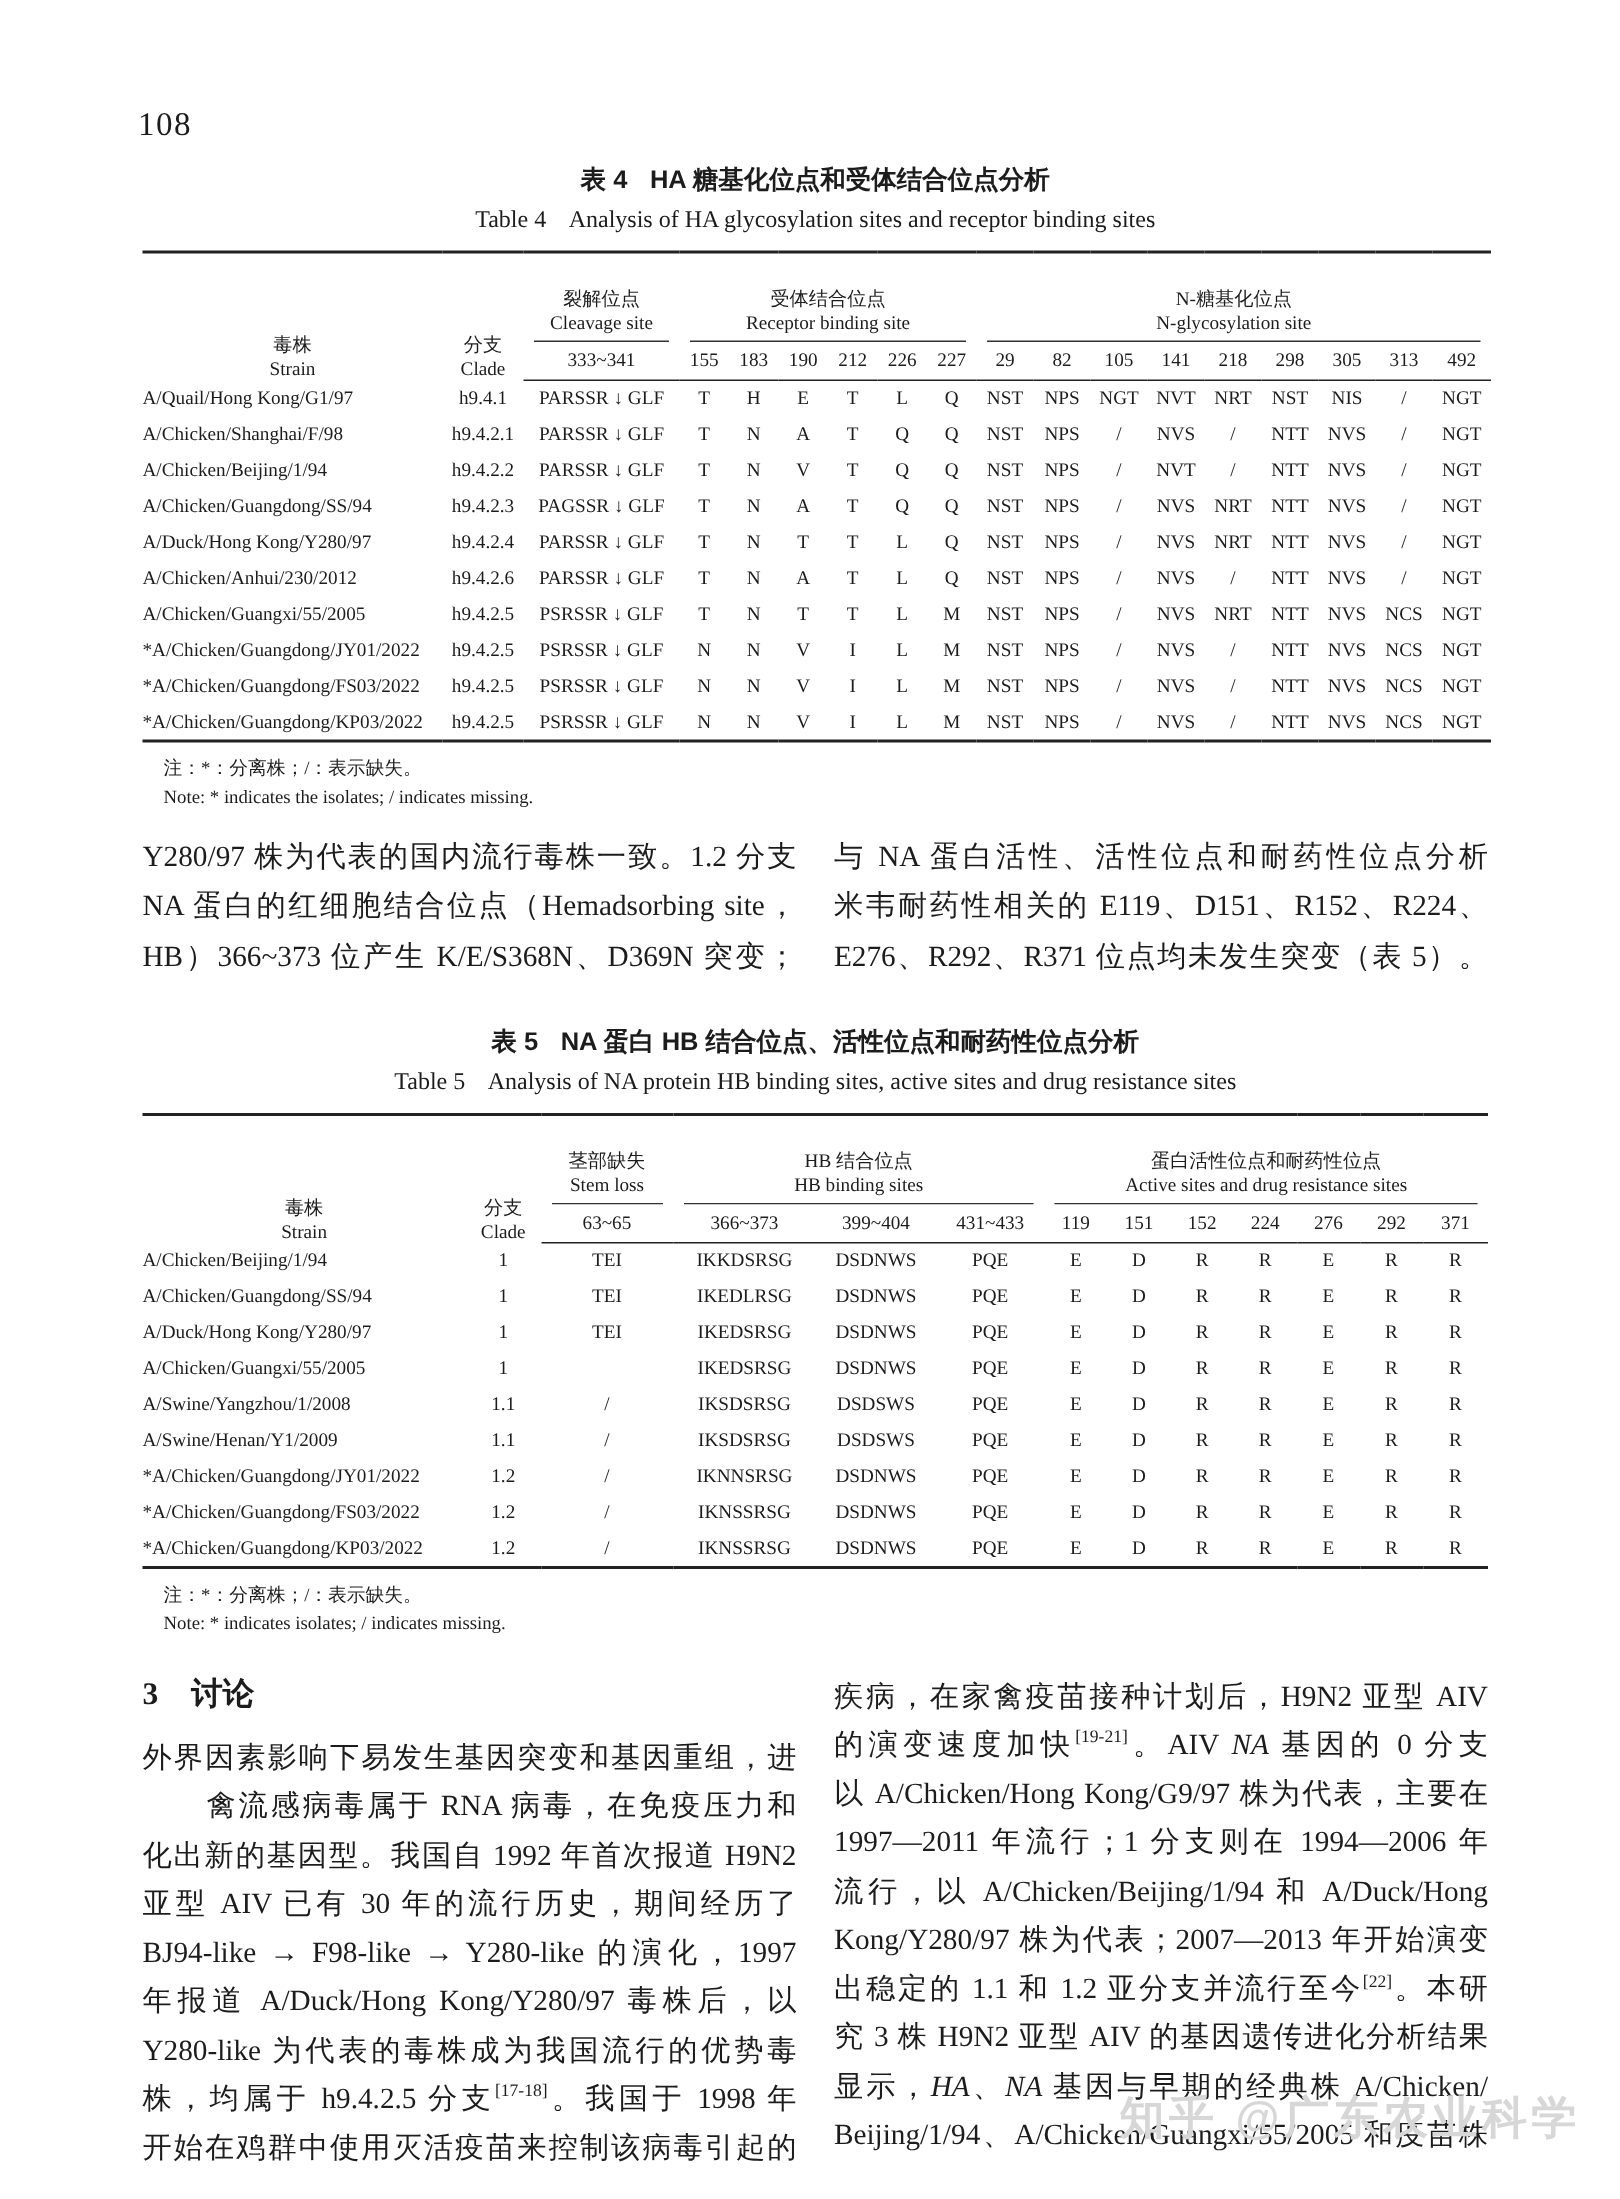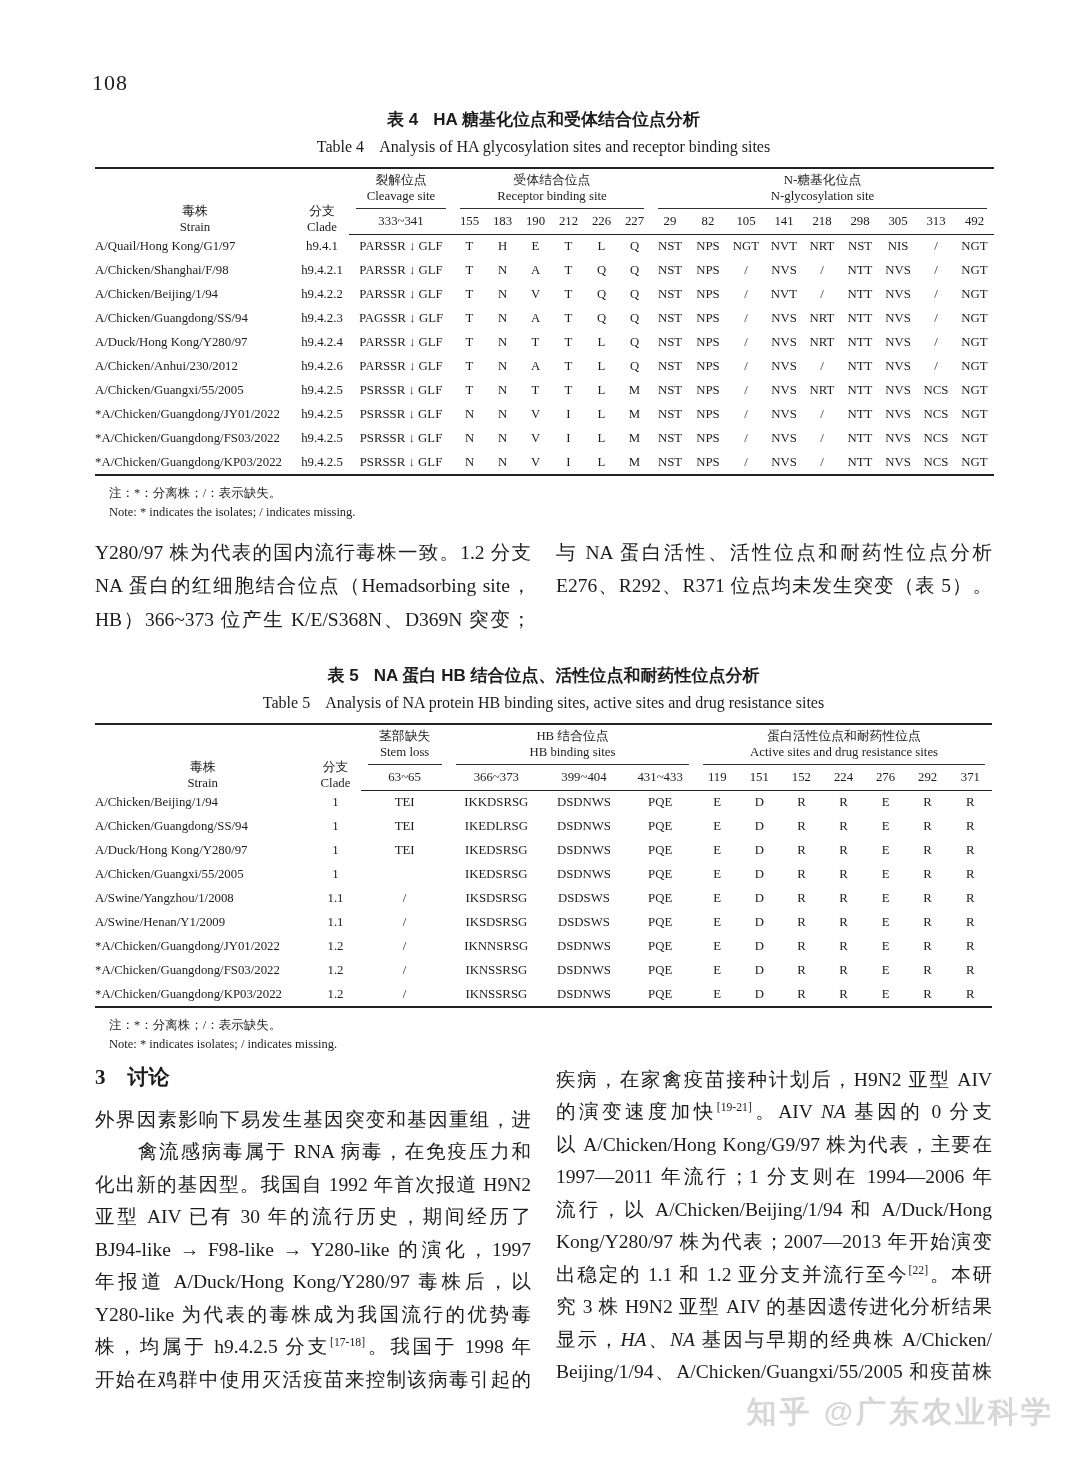--- a/index.html
+++ b/index.html
@@ -16,37 +16,37 @@
   .t-title-zh{text-align:center;font-weight:bold;font-size:17px;line-height:20px;
               font-family:"Liberation Sans","DejaVu Sans",sans-serif;}
   .t-title-en{text-align:center;font-weight:normal;font-size:16px;line-height:20px;margin-top:7px;}
   .tlabel{margin-right:15px;}
 
   
   table{width:100%;border-collapse:collapse;table-layout:fixed;margin-top:10px;
         border-top:2px solid #222;border-bottom:2px solid #222;}
   th,td{font-weight:normal;text-align:center;font-size:12.8px;padding:0;overflow:hidden;white-space:nowrap;}
   th{line-height:16px;}
-  tr.grp th{padding-top:3px;vertical-align:bottom;}
+  tr.grp th{padding-top:22px;vertical-align:bottom;}
   th .gw{display:block;margin:0 7px;padding-bottom:4px;border-bottom:1px solid #333;}
   th.span2{vertical-align:middle;border-bottom:none;}
   tr.nums th{height:25px;line-height:25px;border-bottom:1.5px solid #222;}
   #t4 tbody td{height:24px;}
   #t5 tbody td{height:24px;}
   td.c-str{text-align:left;}
   .note{font-size:12.5px;line-height:19px;margin:8px 0 0 14px;}
 
   
   .twocol{display:flex;gap:25px;}
   .col{width:436px;}
   .midtext{margin-top:14px;}
   .line{font-size:19.5px;line-height:33.5px;text-align:justify;text-align-last:justify;
         font-family:"Liberation Serif","DejaVu Serif",serif;}
   sup{font-size:0.6em;line-height:0;}
-  .disc{margin-top:10px;}
+  .disc{margin-top:24px;}
   .disc .line{line-height:32.5px;}
   .sec{font-size:21px;font-weight:bold;line-height:26px;margin-bottom:14px;
        font-family:"Liberation Sans","DejaVu Sans",sans-serif;}
   .sec .num{font-family:"Liberation Serif","DejaVu Serif",serif;margin-right:22px;}
 
   .watermark{position:absolute;top:1392px;right:26px;font-size:30px;font-weight:bold;
              color:#d7d7d7;letter-spacing:3px;
              font-family:"Liberation Sans","DejaVu Sans",sans-serif;}
 </style>
 </head>
@@ -327,20 +327,21 @@
   </div>
 
   <div class="twocol midtext">
     <div class="col" id="mid-left">
         <div class="line">Y280/97 株为代表的国内流行毒株一致。1.2 分支</div>
         <div class="line">NA 蛋白的红细胞结合位点（Hemadsorbing site，</div>
         <div class="line">HB）366~373 位产生 K/E/S368N、D369N 突变；</div>
       </div>
     <div class="col" id="mid-right">
         <div class="line">与 NA 蛋白活性、活性位点和耐药性位点分析</div>
+        <div class="line">米韦耐药性相关的 E119、D151、R152、R224、</div>
         <div class="line">E276、R292、R371 位点均未发生突变（表 5）。</div>
       </div>
   </div>
 
   <div class="tsec t5">
     <div class="t-title-zh">
       <span class="tlabel">表 5</span><span>NA 蛋白 HB 结合位点、活性位点和耐药性位点分析</span>
     </div>
     <div class="t-title-en">
       <span class="tlabel">Table 5</span><span>Analysis of NA protein HB binding sites, active sites and drug resistance sites</span>

